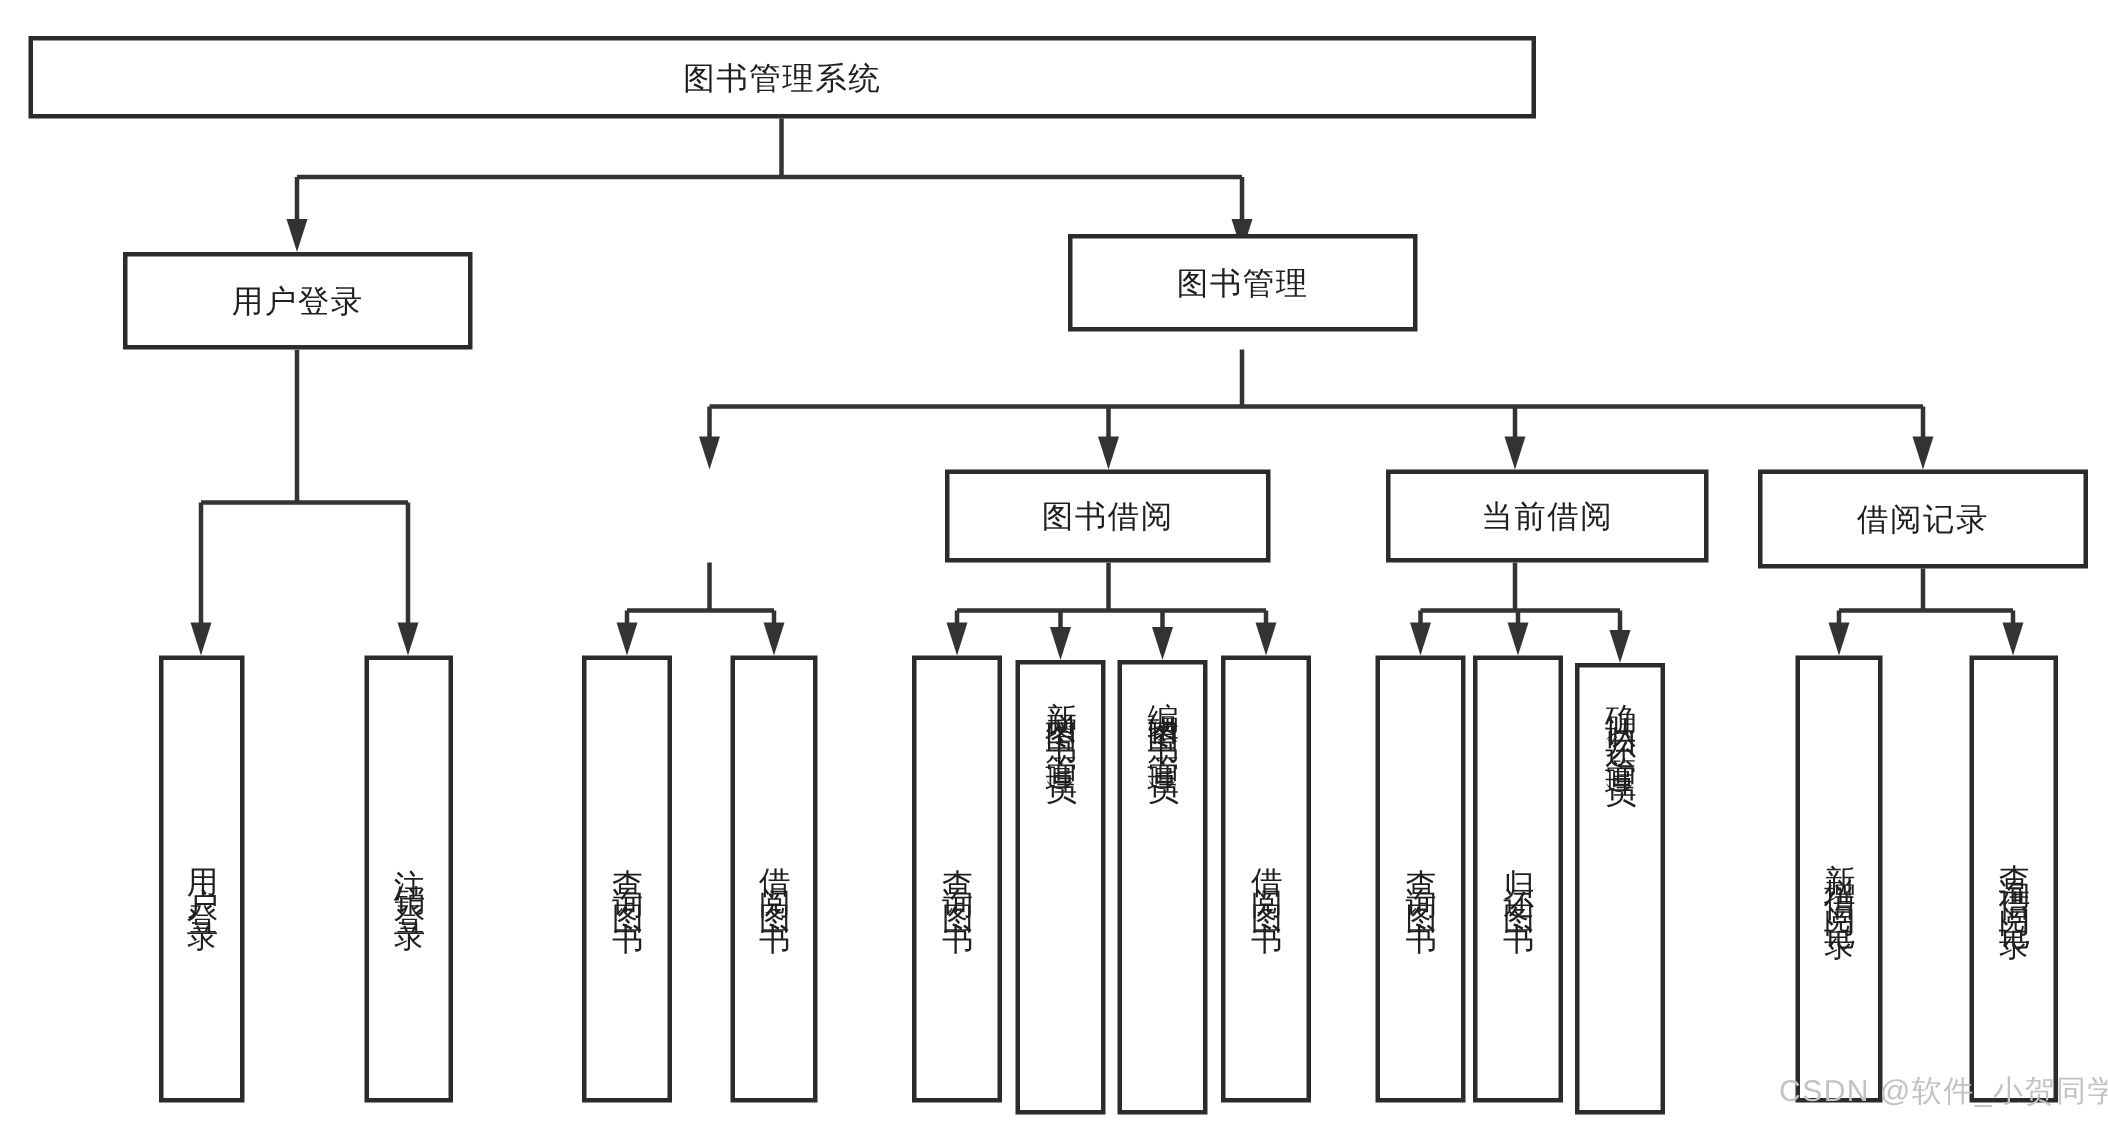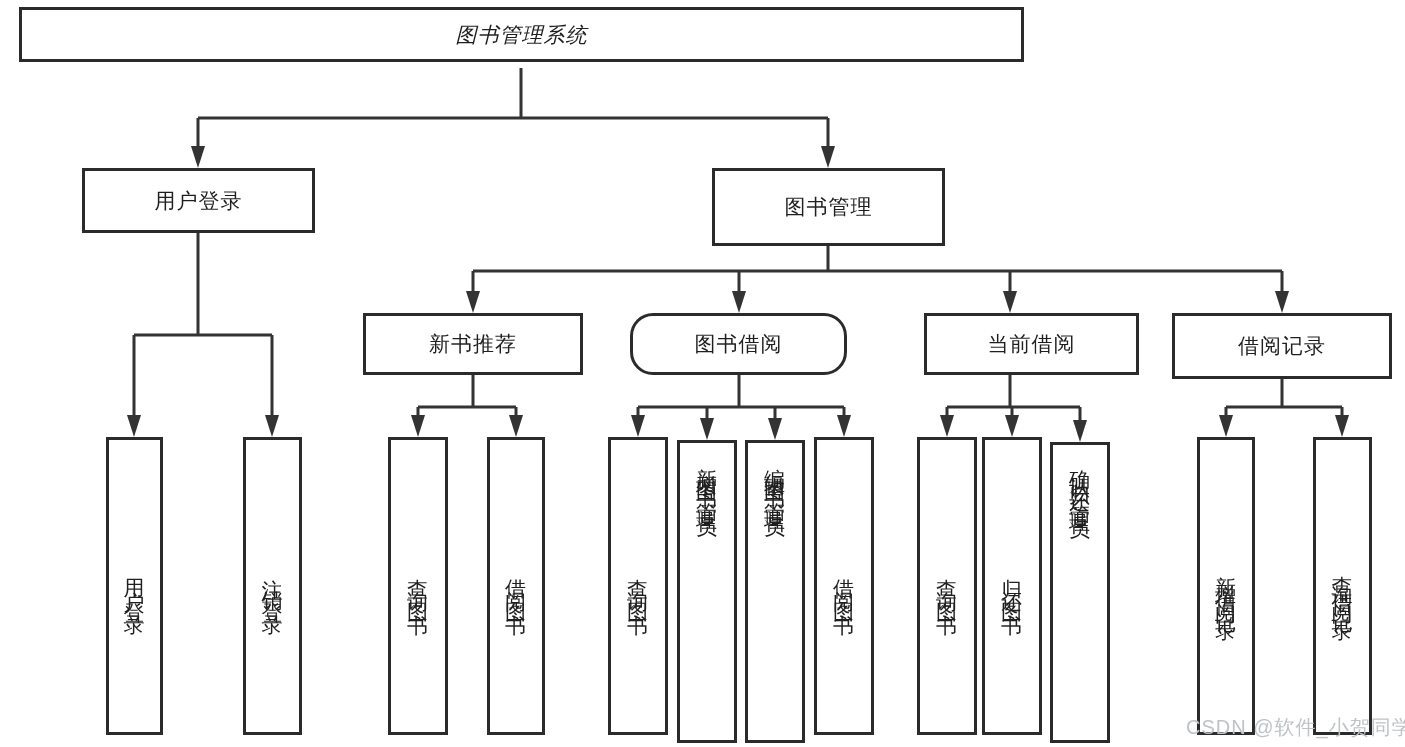--- a/index.html
+++ b/index.html
@@ -68,27 +68,26 @@
       <polygon points="768,418 782,418 775,440"></polygon>
       <polygon points="837,415 851,415 844,437"></polygon>
       <polygon points="940,415 954,415 947,437"></polygon>
       <polygon points="1005,415 1019,415 1012,437"></polygon>
       <polygon points="1073,420 1087,420 1080,442"></polygon>
       <polygon points="1219,415 1233,415 1226,437"></polygon>
       <polygon points="1335,415 1349,415 1342,437"></polygon>
     </g>
   </svg>
 
-  <div class="hnode" style="left:19px; top:7px; width:1005px; height:55px;font-style:italic;">图书管理系统</div>
+  <div class="hnode" style="left:19px; top:24px; width:1005px; height:55px;">图书管理系统</div>
 
   <div class="hnode" style="left:82px; top:168px; width:233px; height:65px;">用户登录</div>
-  <div class="hnode" style="left:712px; top:168px; width:233px; height:78px;">图书管理</div>
+  <div class="hnode" style="left:712px; top:156px; width:233px; height:65px;">图书管理</div>
 
-  <div class="hnode" style="left:363px; top:313px; width:220px; height:62px;">新书推荐</div>
-  <div class="hnode" style="left:630px; top:313px; width:217px; height:62px;border-radius:23px;">图书借阅</div>
+  <div class="hnode" style="left:630px; top:313px; width:217px; height:62px;">图书借阅</div>
   <div class="hnode" style="left:924px; top:313px; width:215px; height:62px;">当前借阅</div>
   <div class="hnode" style="left:1172px; top:313px; width:220px; height:66px;">借阅记录</div>
 
   <div class="leaf" style="left:106px; top:437px; width:57px; height:298px;">
     <span class="vtext">用户登录</span>
   </div>
   <div class="leaf" style="left:243px; top:437px; width:59px; height:298px;">
     <span class="vtext">注销登录</span>
   </div>
 

